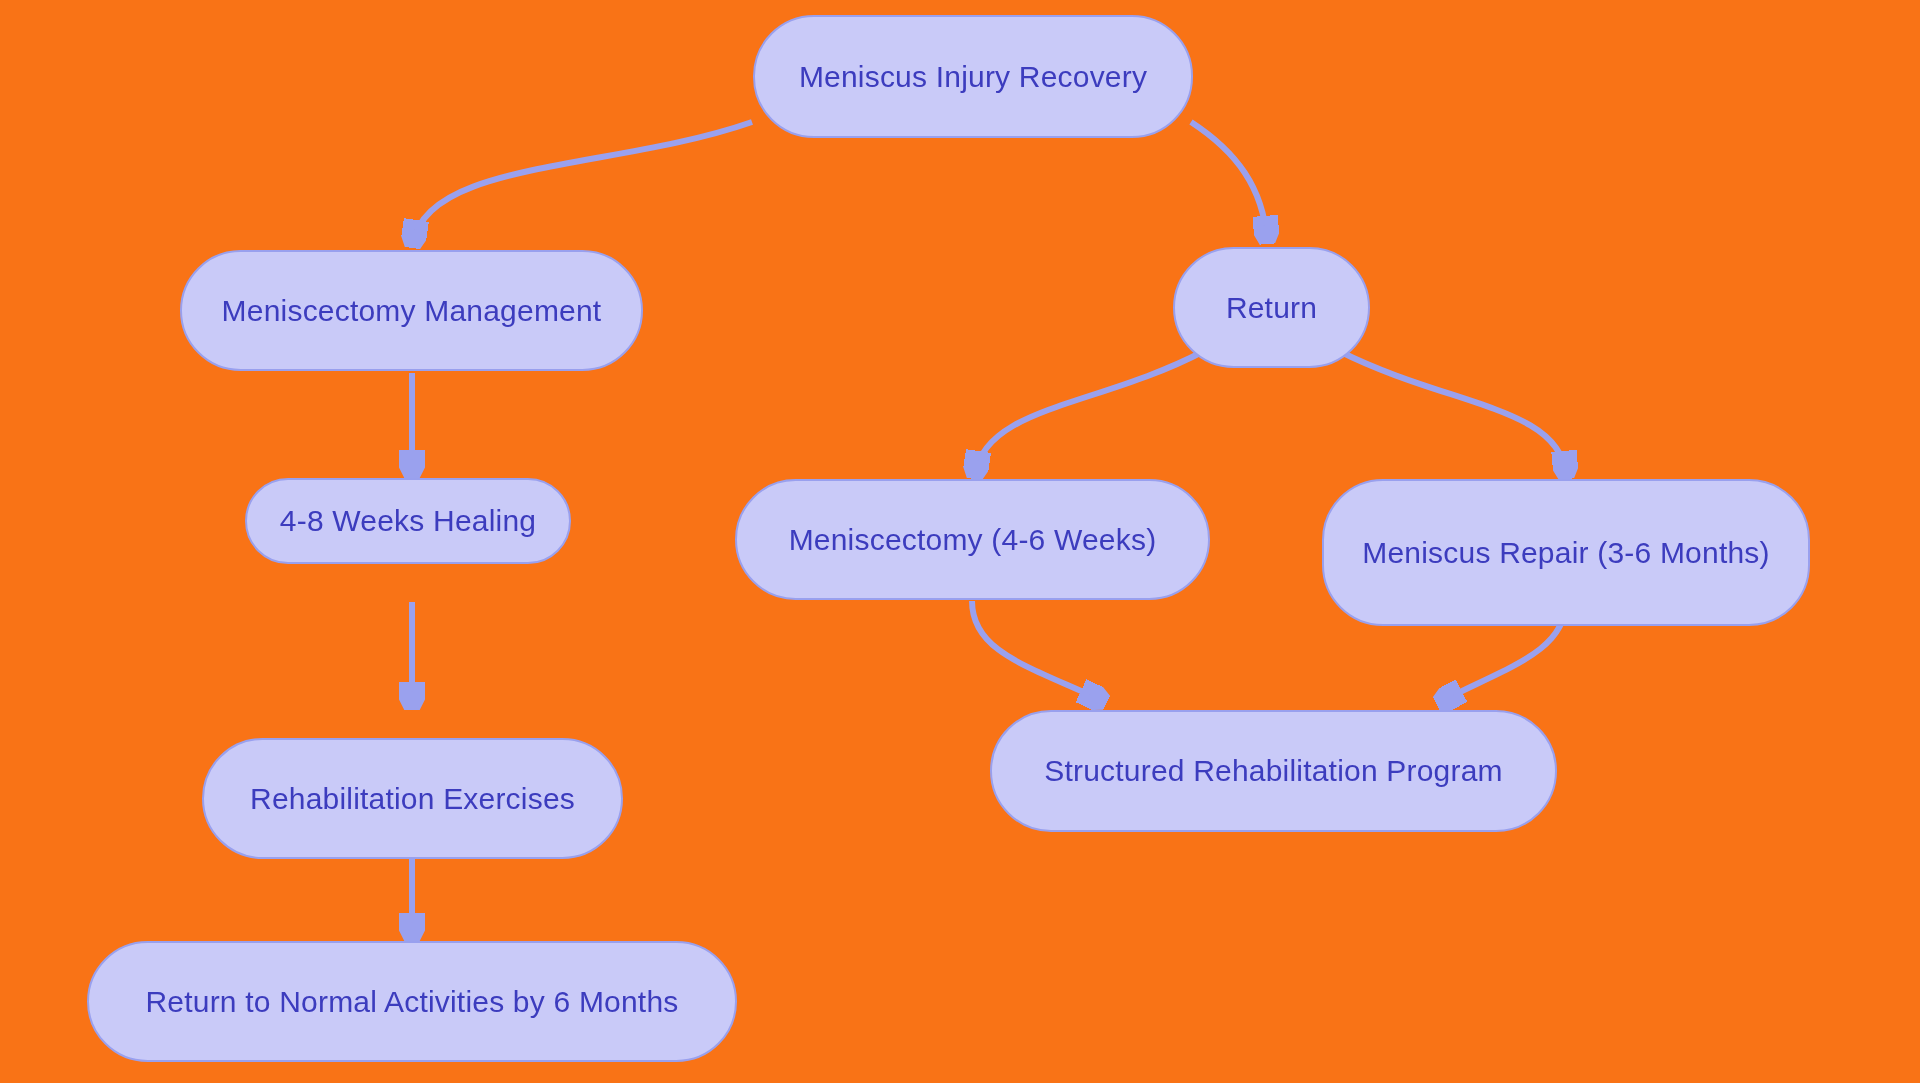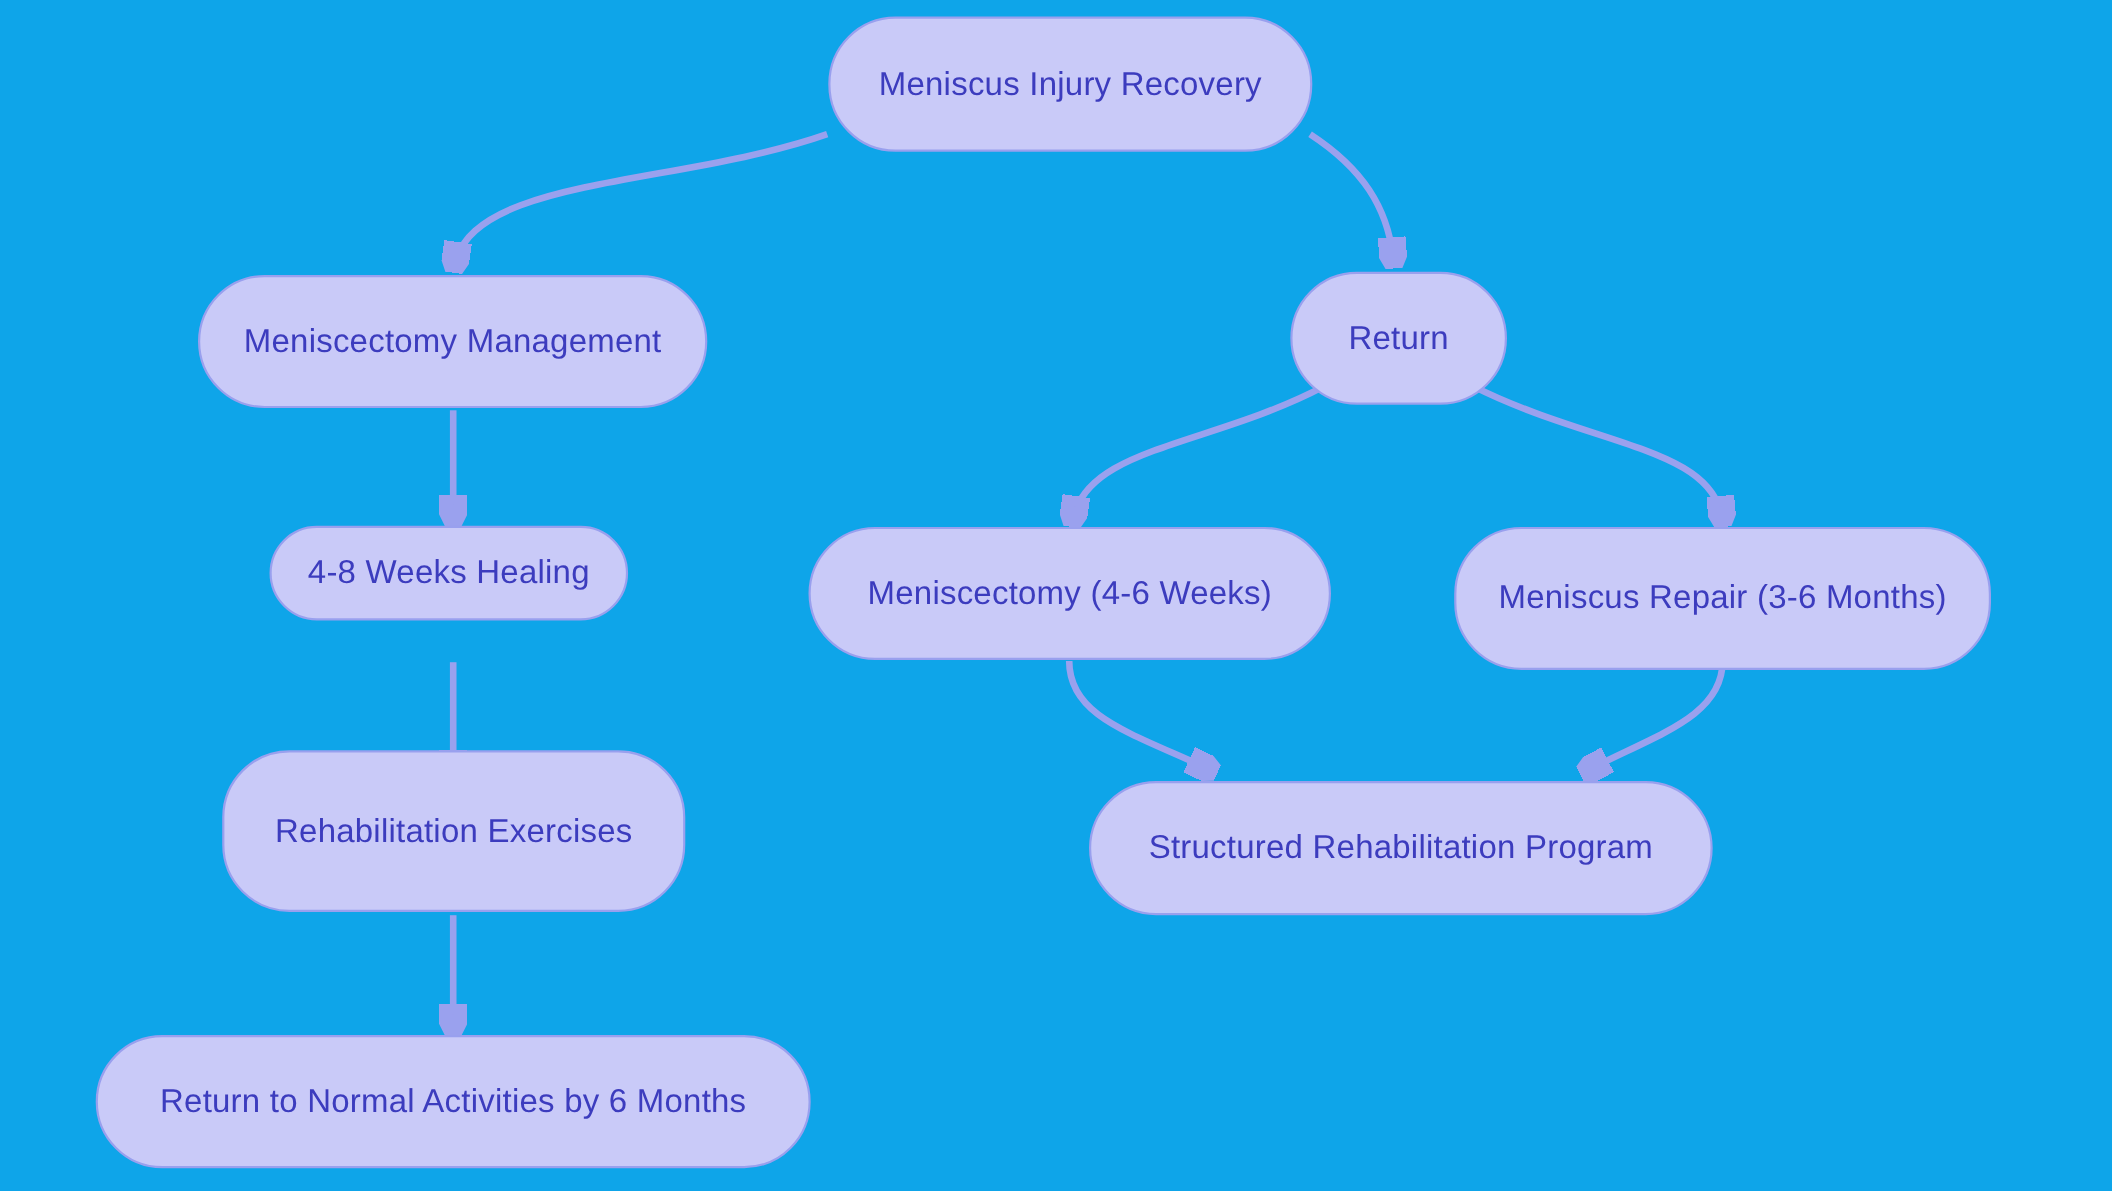--- a/index.html
+++ b/index.html
@@ -4,21 +4,21 @@
 <style>
   html, body {
     margin: 0;
     padding: 0;
     background: #ffffff;
   }
   .canvas {
     position: relative;
     width: 1920px;
     height: 1083px;
-    background: #0ea5e9;
+    background: #f97316;
     font-family: "Liberation Sans", "DejaVu Sans", sans-serif;
     overflow: hidden;
   }
   .edges {
     position: absolute;
     left: 0;
     top: 0;
     width: 1920px;
     height: 1083px;
     pointer-events: none;
@@ -44,22 +44,22 @@
     font-size: 30px;
     letter-spacing: 0.2px;
     padding: 0 14px;
   }
   
   .n-root         { left:  753px; top:  15px; width: 440px; height: 123px; }
   .n-conservative { left:  180px; top: 250px; width: 463px; height: 121px; }
   .n-surgery      { left: 1173px; top: 247px; width: 197px; height: 121px; }
   .n-healing      { left:  245px; top: 478px; width: 326px; height: 86px; }
   .n-meniscectomy { left:  735px; top: 479px; width: 475px; height: 121px; }
-  .n-repair       { left: 1322px; top: 479px; width: 488px; height: 130px; }
-  .n-rehab        { left:  202px; top: 682px; width: 421px; height: 147px; align-items: center; }
+  .n-repair       { left: 1322px; top: 479px; width: 488px; height: 147px; }
+  .n-rehab        { left:  202px; top: 738px; width: 421px; height: 121px; align-items: center; }
   .n-structured   { left:  990px; top: 710px; width: 567px; height: 122px; align-items: center; }
   .n-return       { left:   87px; top: 941px; width: 650px; height: 121px; }
 </style>
 </head>
 <body>
 
 <div class="canvas">
 
   <svg class="edges" viewBox="0 0 1920 1083" xmlns="http://www.w3.org/2000/svg">
     <defs>

